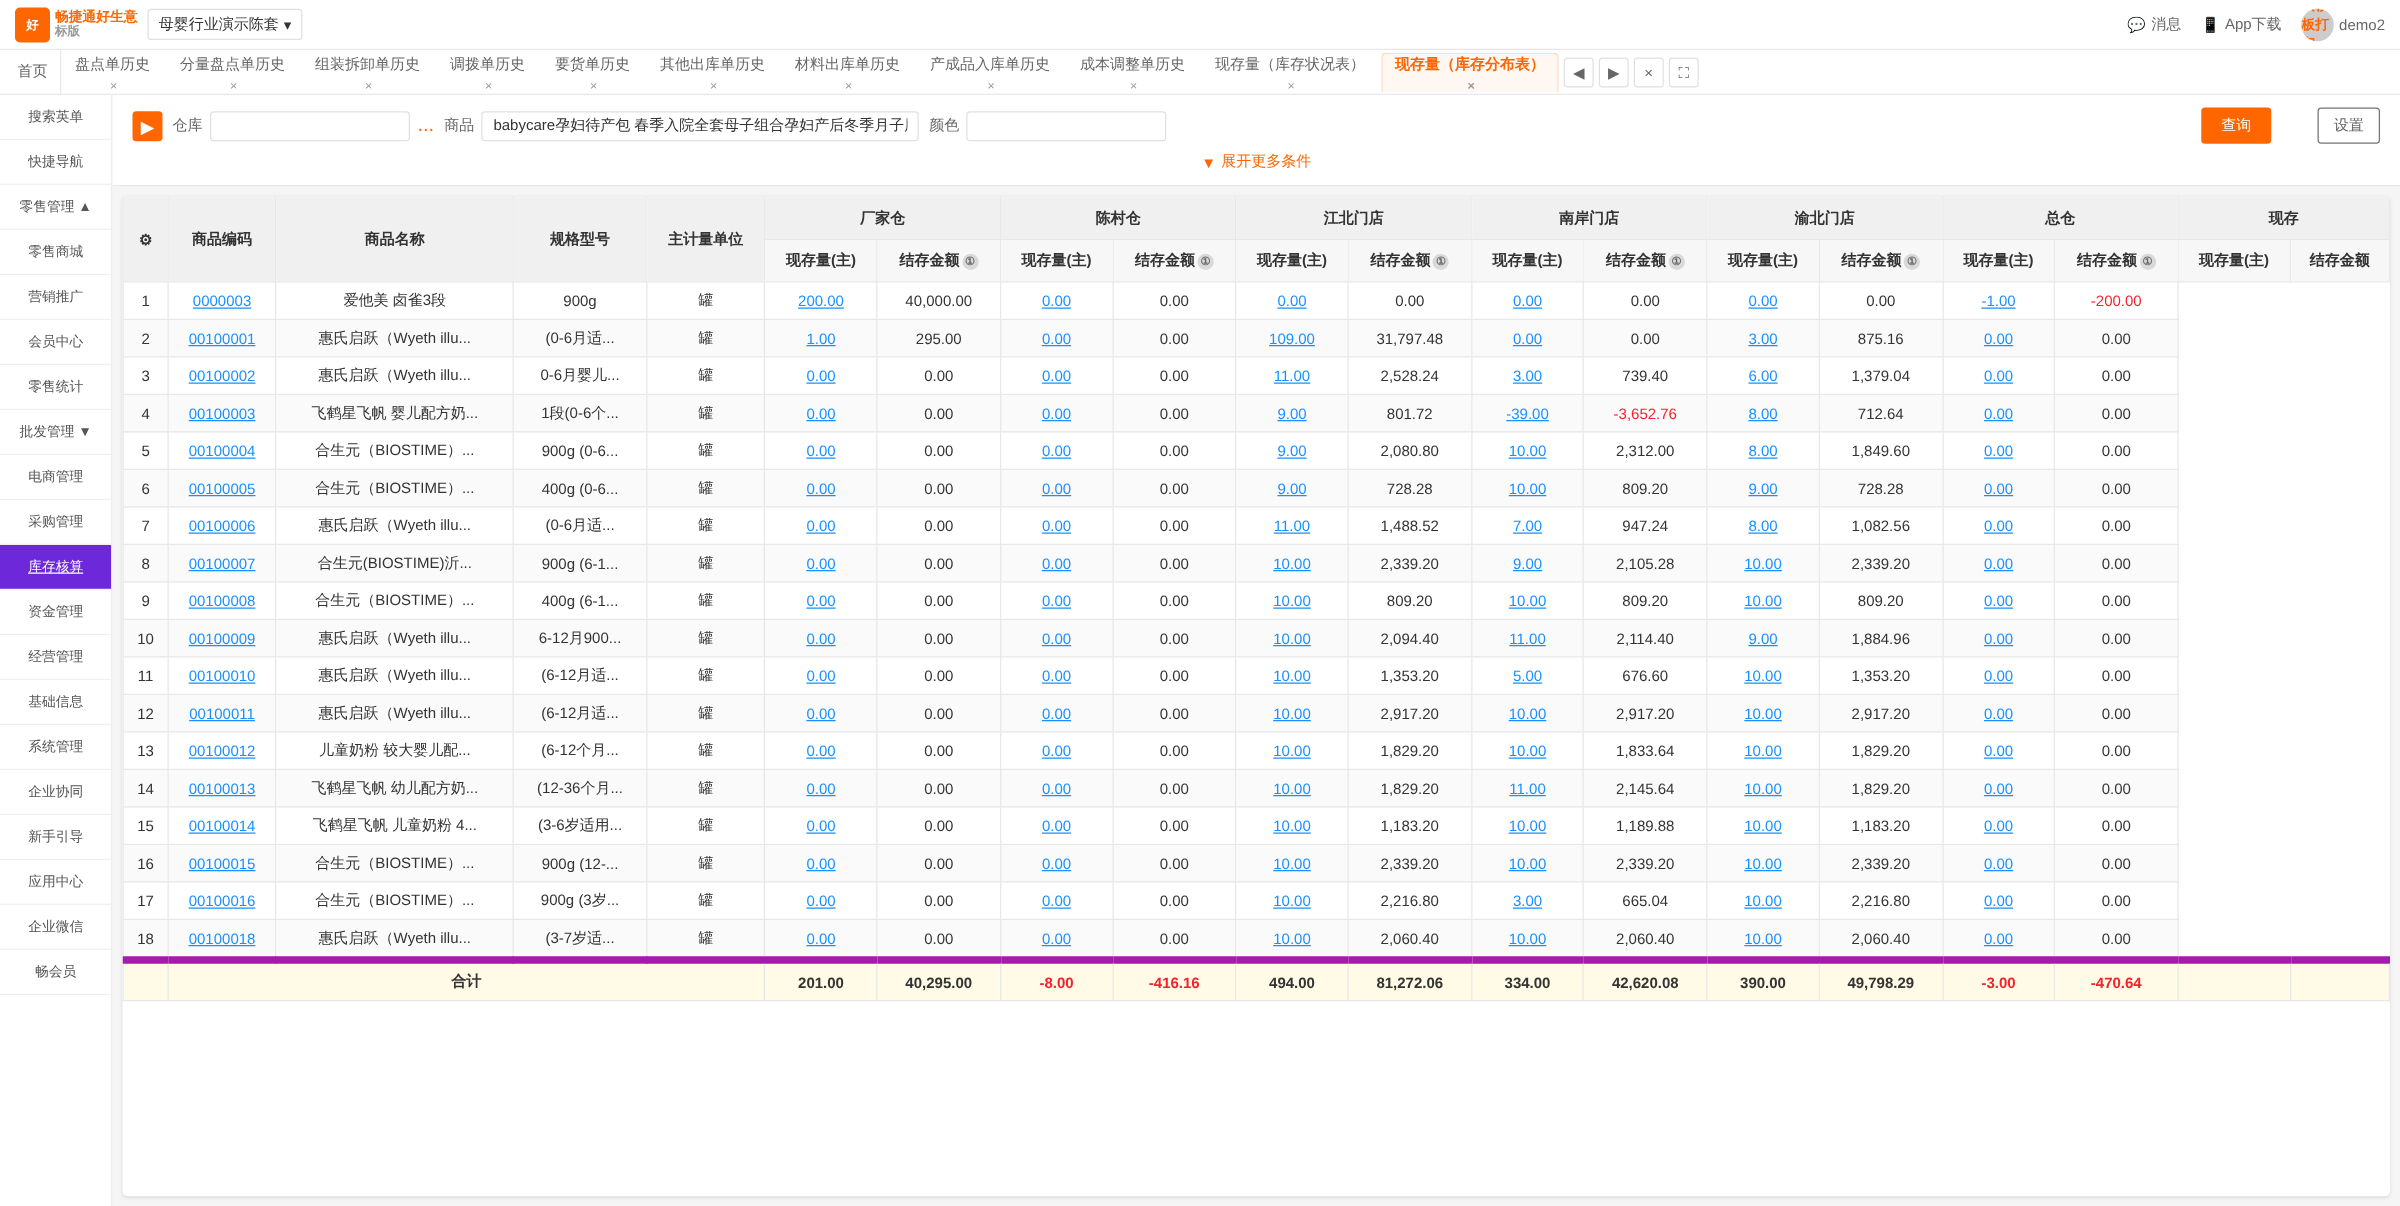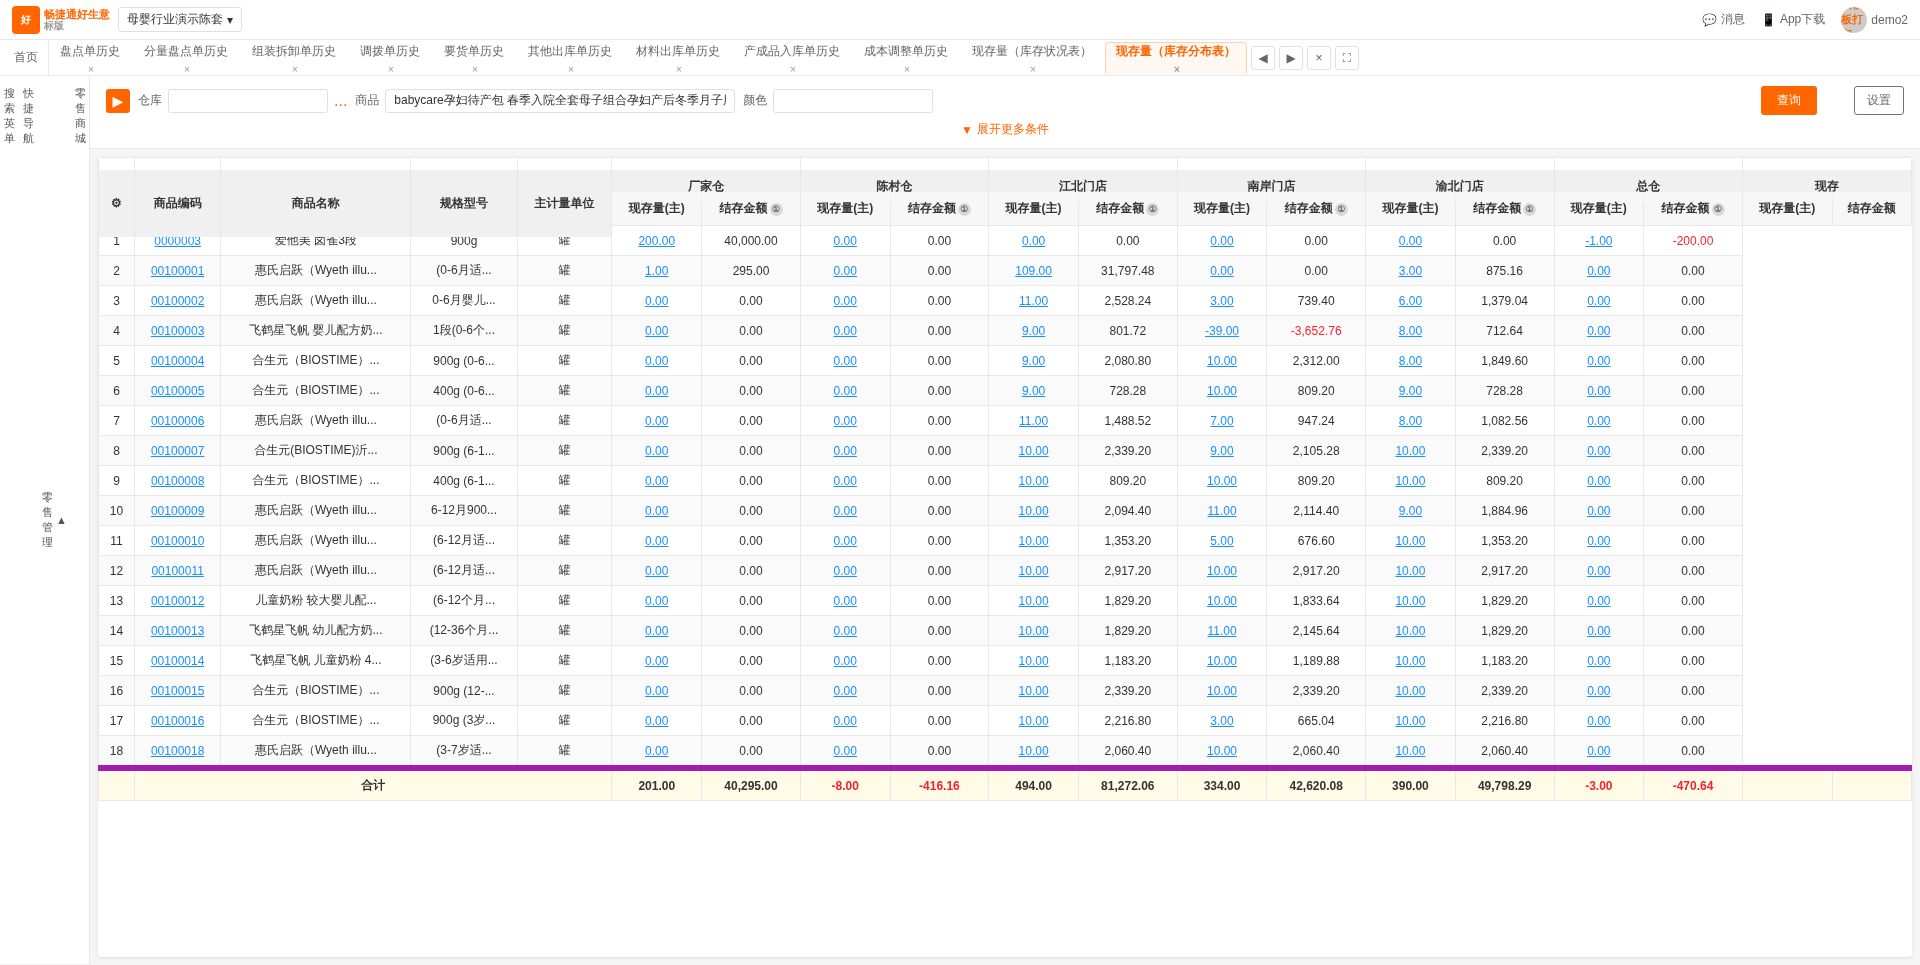--- a/index.html
+++ b/index.html
@@ -20,21 +20,21 @@
     .tab-item { display: flex; align-items: center; gap: 4px; padding: 0 10px; height: 32px; border-radius: 4px 4px 0 0; white-space: nowrap; cursor: pointer; font-size: 12px; color: #666; border: 1px solid transparent; margin-right: 2px; flex-direction: column; }
     .tab-item.active { background: #fff7f2; color: #ff6600; border-color: #ffd0b0; border-bottom-color: #fff7f2; font-weight: bold; }
     .tab-item .close-x { color: #999; font-size: 10px; cursor: pointer; margin-left: 2px; }
     .tab-nav-btn { width: 24px; height: 24px; display: flex; align-items: center; justify-content: center; cursor: pointer; color: #666; border: 1px solid #e0e0e0; border-radius: 3px; margin: 0 2px; }
     .tab-home { padding: 0 10px; color: #666; cursor: pointer; font-size: 12px; border-right: 1px solid #e8e8e8; height: 100%; display: flex; align-items: center; }
 
     
     .main-layout { display: flex; height: calc(100vh - 76px); }
     
     
-    .sidebar { width: 90px; background: #fff; border-right: 1px solid #e8e8e8; display: flex; overflow-y: auto; }
+    .sidebar { width: 90px; background: #fff; border-right: 1px solid #e8e8e8; display: flex; flex-direction: column; overflow-y: auto; }
     .sidebar-item { padding: 10px 4px; text-align: center; cursor: pointer; font-size: 11px; color: #555; border-bottom: 1px solid #f0f0f0; transition: all 0.2s; }
     .sidebar-item.active { background: #6d28d9; color: #fff; text-decoration: underline; }
     .sidebar-item.has-arrow { display: flex; align-items: center; justify-content: center; gap: 3px; }
 
     
     .content-area { flex: 1; overflow: hidden; display: flex; flex-direction: column; background: #f5f5f5; }
     
     
     .page-header { background: #fff; padding: 8px 16px; display: flex; align-items: center; justify-content: space-between; border-bottom: 1px solid #e8e8e8; }
     .page-title { font-size: 16px; font-weight: bold; color: #333; }
@@ -50,21 +50,21 @@
     .filter-input-long { width: 350px; }
     .filter-input-medium { width: 160px; }
     .filter-dots { color: #ff6600; cursor: pointer; font-size: 16px; }
     .expand-btn { display: flex; align-items: center; gap: 4px; color: #ff6600; cursor: pointer; font-size: 12px; margin: 6px auto 0; width: fit-content; }
     .btn-orange { background: #ff6600; color: #fff; border: none; border-radius: 3px; padding: 5px 16px; cursor: pointer; font-size: 12px; }
     .btn-white { background: #fff; color: #666; border: 1px solid #737373; border-radius: 3px; padding: 5px 12px; cursor: pointer; font-size: 12px; margin-left: 31px; }
 
     
     .table-container { flex: 1; overflow: auto; padding: 0; background: #fff; margin: 8px; border-radius: 4px; box-shadow: 0 1px 3px rgba(0,0,0,0.1); }
     table { width: 100%; border-collapse: collapse; font-size: 12px; }
-    thead tr th { background: #f7f7f7; padding: 8px 6px; border: 1px solid #e8e8e8; text-align: center; white-space: nowrap; font-weight: 600; color: #333; position: sticky; top: 12px; z-index: 2; }
+    thead tr th { background: #f7f7f7; padding: 8px 6px; border: 1px solid #e8e8e8; text-align: center; white-space: nowrap; font-weight: 600; color: #333; position: sticky; top: 0; z-index: 2; }
     thead tr:first-child th { background: #f0f0f0; }
     tbody tr td { padding: 6px 6px; border: 1px solid #e8e8e8; text-align: center; white-space: nowrap; color: #333; }
     tbody tr:nth-child(even) { background: #fafafa; }
     .td-link { color: #1890ff; cursor: pointer; text-decoration: underline; }
     .td-red { color: #f5222d; }
     .total-row td { background: #fffbe6 !important; font-weight: bold; border-top: 6px solid #a21caf; }
     .col-gear { width: 36px; }
     
     
     ::-webkit-scrollbar { width: 6px; height: 6px; }

